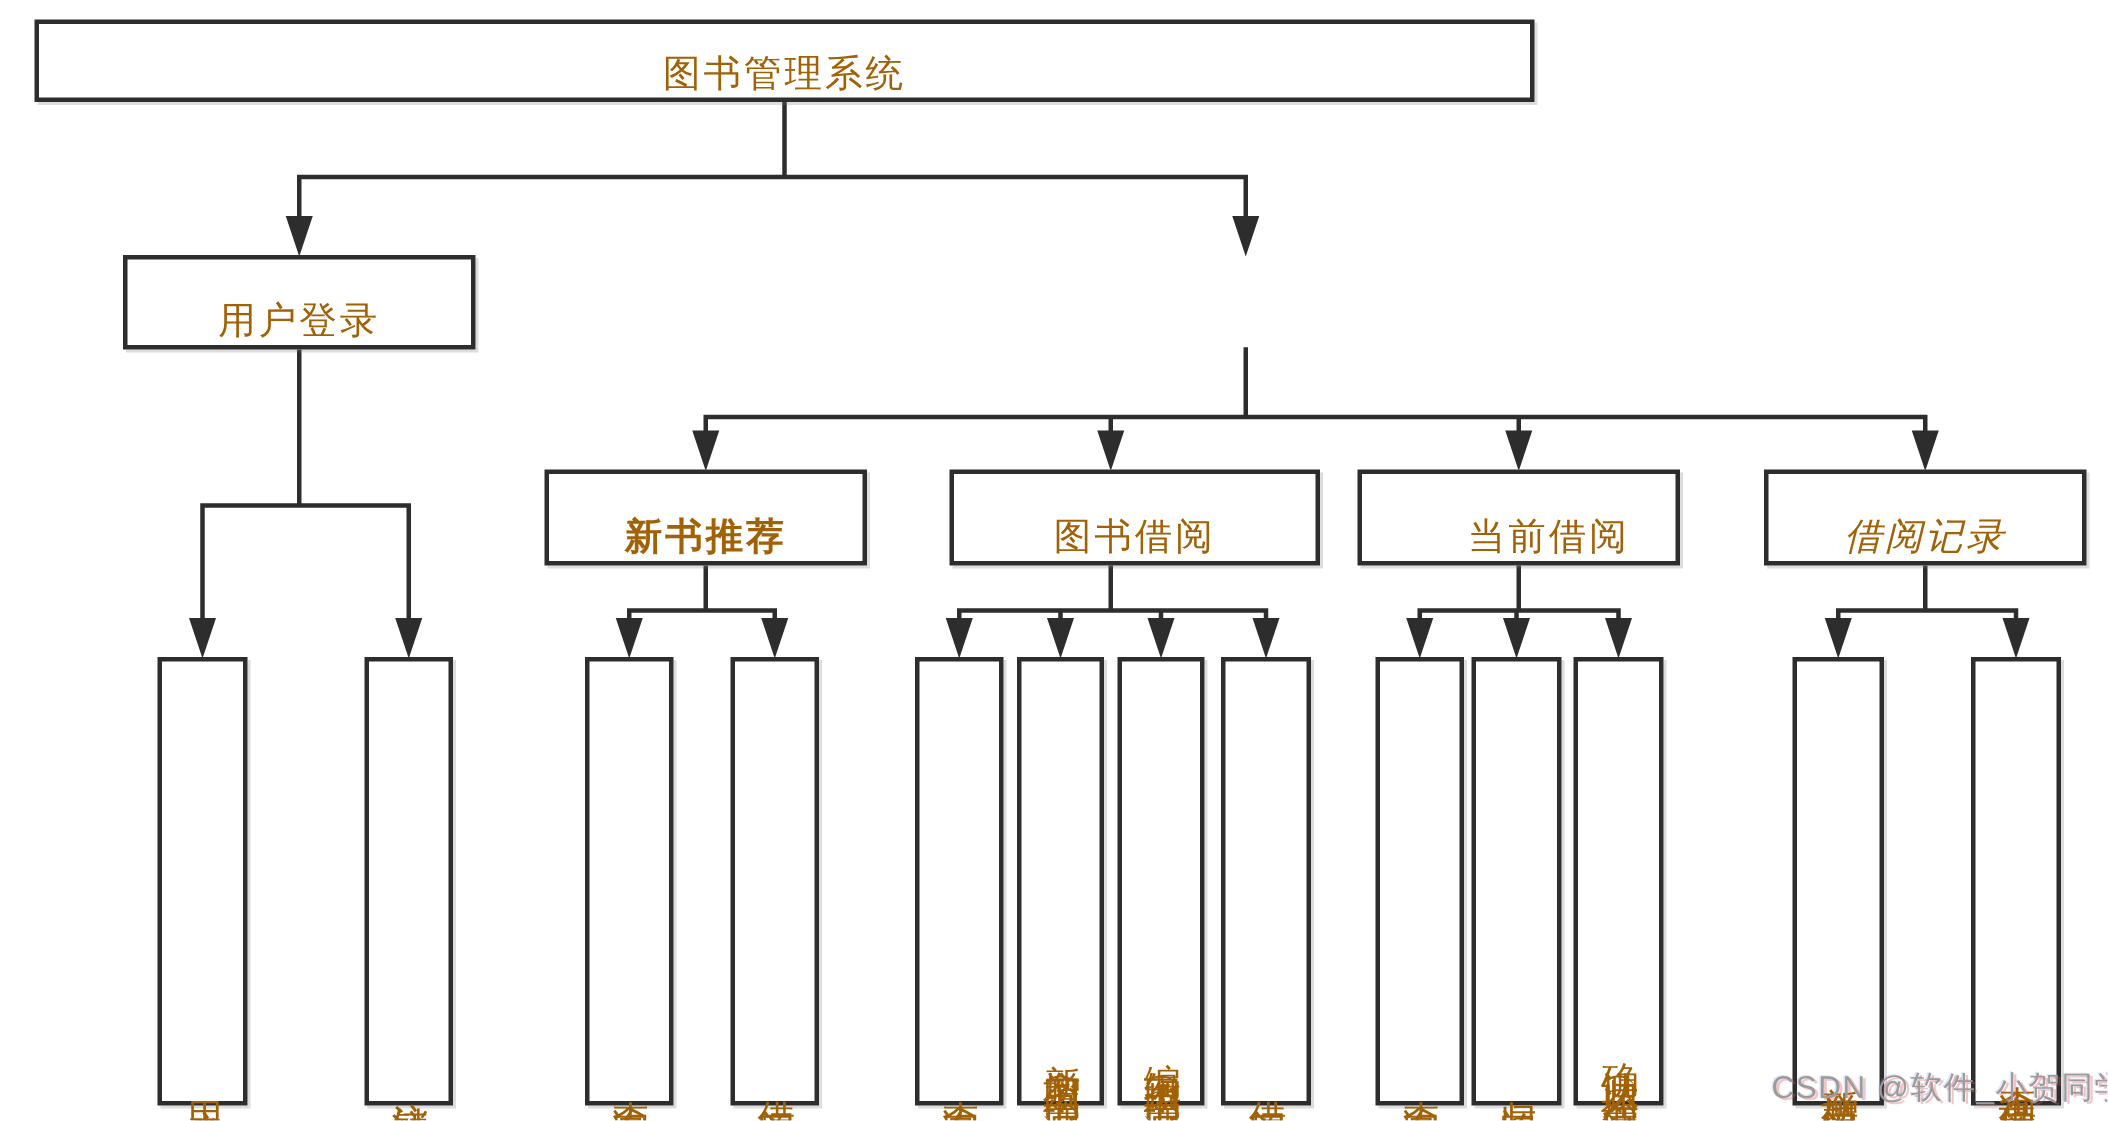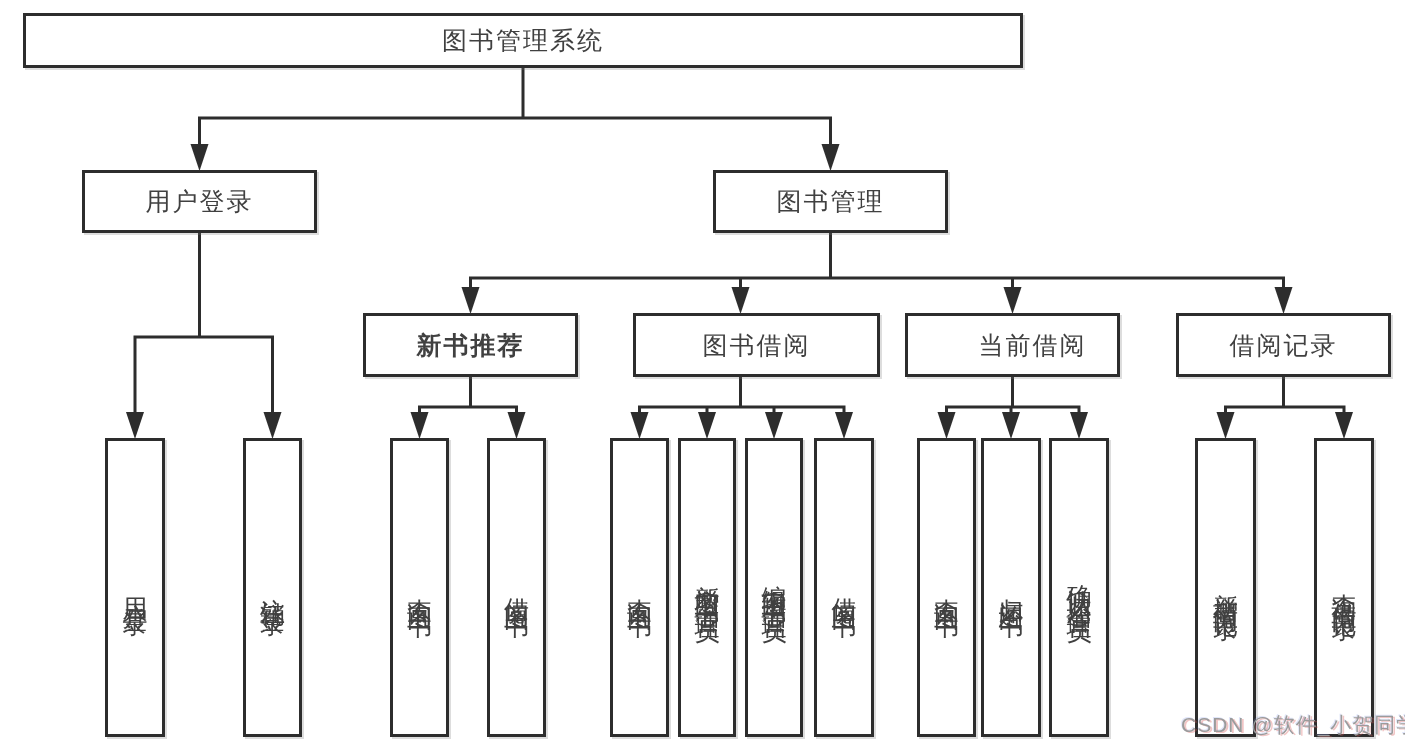--- a/index.html
+++ b/index.html
@@ -22,23 +22,23 @@
     height: 747px;
     z-index: 1;
   }
   .node {
     position: absolute;
     box-sizing: border-box;
     background: #ffffff;
     border: 3px solid #2d2d2d;
     box-shadow: 2px 2px 0 rgba(120,120,120,0.25);
     display: flex;
-    align-items: center;
+    align-items: flex-end;
     justify-content: center;
-    color: #404040;
+    color: #a16207;
     z-index: 2;
   }
   .node .lbl {
     font-size: 25px;
     letter-spacing: 2px;
     white-space: nowrap;
   }
   .node.vertical .lbl {
     writing-mode: vertical-rl;
     text-orientation: mixed;
@@ -84,33 +84,30 @@
       <polygon points="1216.5,412 1234.5,412 1225.5,439" fill="#2d2d2d"></polygon>
       <polygon points="1335,412 1353,412 1344,439" fill="#2d2d2d"></polygon>
     </svg>
   <div id="watermark">CSDN @软件_小贺同学</div>
 <div class="node" style="left: 23px; top: 13px; width: 1000px; height: 55px;">
       <span class="lbl">图书管理系统</span>
     </div>
     <div class="node" style="left: 82px; top: 170px; width: 235px; height: 63px;">
       <span class="lbl">用户登录</span>
     </div>
-    <div class="node" style="left: 713px; top: 170px; width: 235px; height: 63px;">
-      <span class="lbl">图书管理</span>
-    </div>
     <div class="node" style="left: 363px; top: 313px; width: 215px; height: 64px; font-weight: bold;">
       <span class="lbl">新书推荐</span>
     </div>
     <div class="node" style="left: 633px; top: 313px; width: 247px; height: 64px;">
       <span class="lbl">图书借阅</span>
     </div>
     <div class="node" style="left: 905px; top: 313px; width: 215px; height: 64px; padding-left: 40px;">
       <span class="lbl">当前借阅</span>
     </div>
-    <div class="node" style="left: 1176px; top: 313px; width: 215px; height: 64px;">
+    <div class="node" style="left: 1176px; top: 313px; width: 215px; height: 64px; font-style: italic;">
       <span class="lbl">借阅记录</span>
     </div>
     <div class="node vertical" style="left: 105px; top: 438px; width: 60px; height: 299px;">
       <span class="lbl">用户登录</span>
     </div>
     <div class="node vertical" style="left: 243px; top: 438px; width: 59px; height: 299px;">
       <span class="lbl">注销登录</span>
     </div>
     <div class="node vertical" style="left: 390px; top: 438px; width: 59px; height: 299px;">
       <span class="lbl">查询图书</span>

